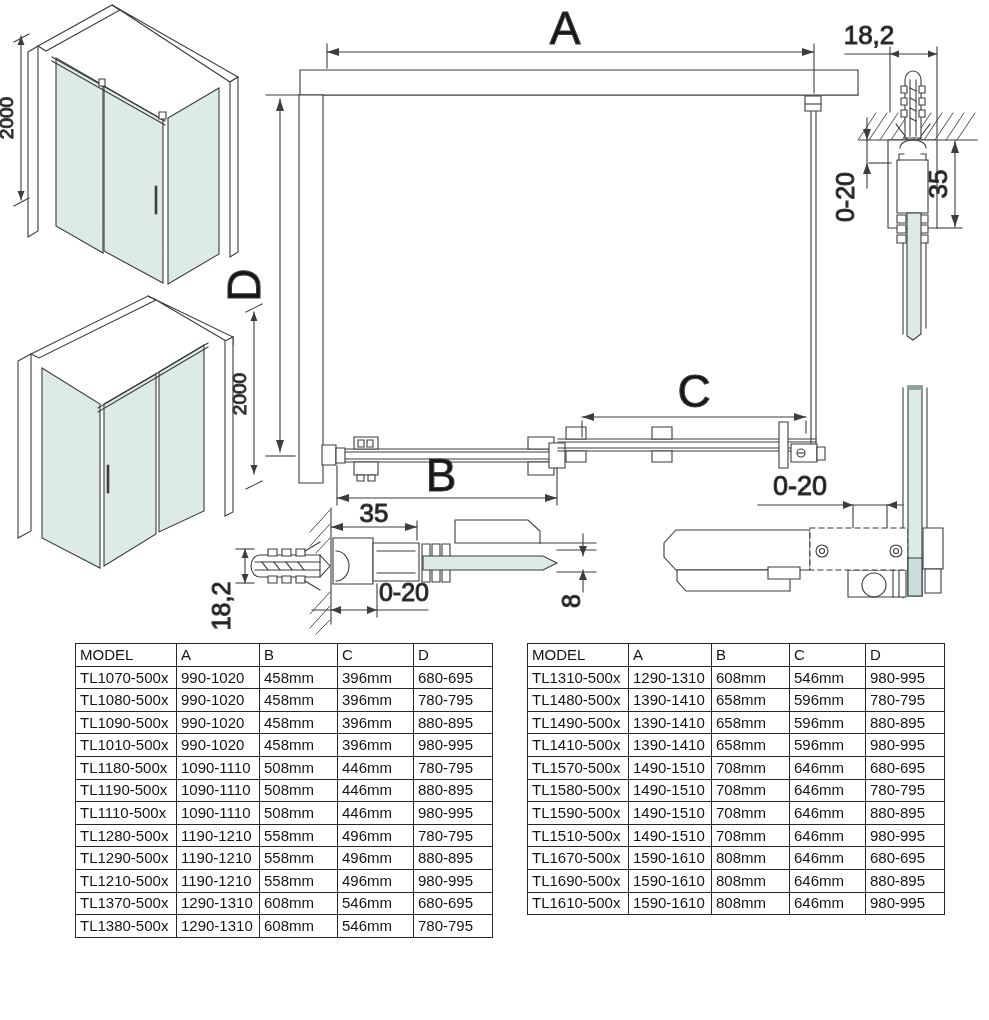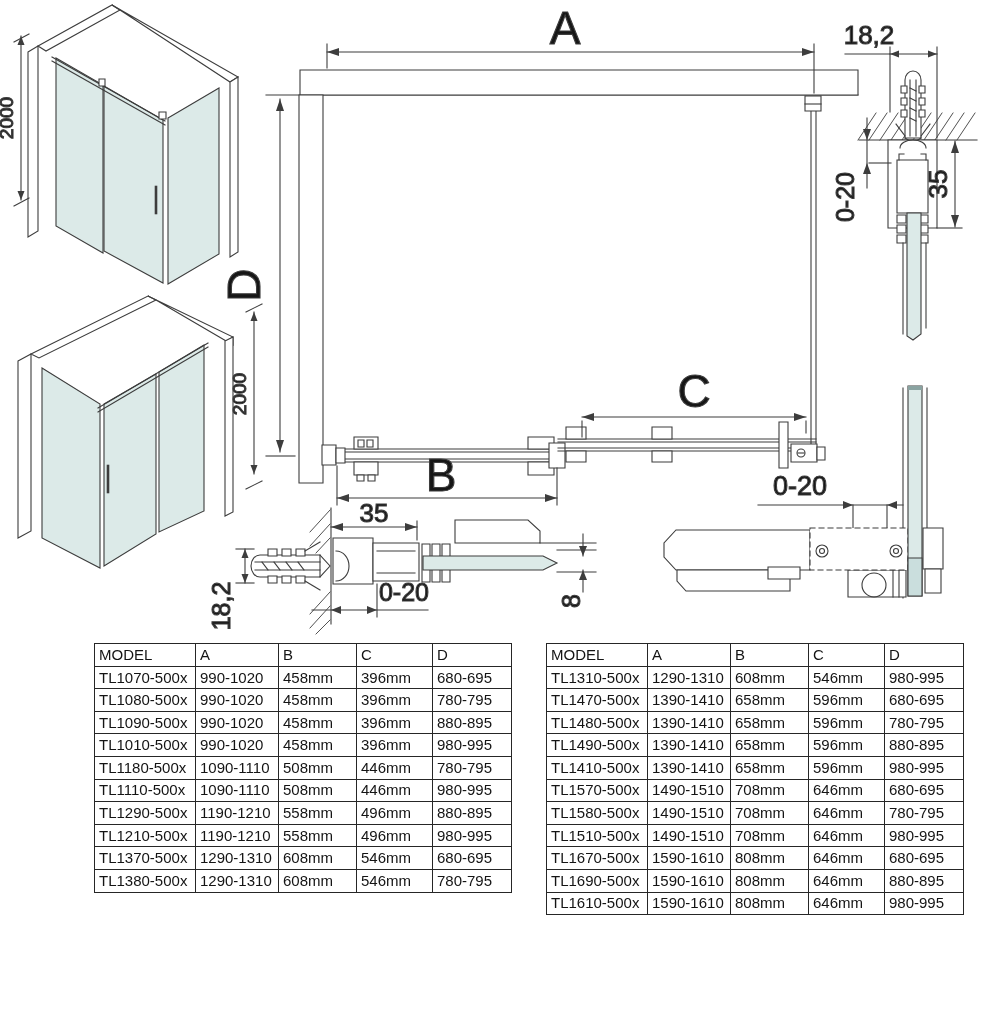--- a/index.html
+++ b/index.html
@@ -1,20 +1,20 @@
 <!DOCTYPE html>
 <html><head>
 <meta charset="utf-8">
 <style>
   html,body{margin:0;padding:0;background:#ffffff;}
   .sheet{position:relative;width:989px;height:1020px;background:#fff;overflow:hidden;font-family:"Liberation Sans",sans-serif;}
   .sheet svg{position:absolute;left:0;top:0;}
   svg line, svg polyline, svg path.s, svg rect, svg polygon, svg circle, svg ellipse{vector-effect:non-scaling-stroke;}
   .t{font-family:"Liberation Sans",sans-serif;fill:#161616;}
-  table.spec{position:absolute;top:643px;border-collapse:collapse;table-layout:fixed;background:#fff;margin-left:19px;}
+  table.spec{position:absolute;top:643px;border-collapse:collapse;table-layout:fixed;background:#fff;}
   #table-left{left:75px;}
   #table-right{left:527px;}
   .spec th,.spec td{border:1.6px solid #262626;font-size:15px;font-weight:400;color:#141414;
     text-align:left;padding:0 4px;height:21.6px;line-height:1.05;white-space:nowrap;overflow:hidden;}
   .spec col.c1{width:101px}.spec col.c2{width:83px}.spec col.c3{width:78px}
   .spec col.c4{width:76px}.spec col.c5{width:79px}
 </style>
 </head>
 <body>
 
@@ -336,25 +336,39 @@
           <td>980-995</td>
         </tr>
         <tr>
           <td>TL1180-500x</td>
           <td>1090-1110</td>
           <td>508mm</td>
           <td>446mm</td>
           <td>780-795</td>
         </tr>
         <tr>
+          <td>TL1190-500x</td>
+          <td>1090-1110</td>
+          <td>508mm</td>
+          <td>446mm</td>
+          <td>880-895</td>
+        </tr>
+        <tr>
           <td>TL1110-500x</td>
           <td>1090-1110</td>
           <td>508mm</td>
           <td>446mm</td>
           <td>980-995</td>
+        </tr>
+        <tr>
+          <td>TL1280-500x</td>
+          <td>1190-1210</td>
+          <td>558mm</td>
+          <td>496mm</td>
+          <td>780-795</td>
         </tr>
         <tr>
           <td>TL1290-500x</td>
           <td>1190-1210</td>
           <td>558mm</td>
           <td>496mm</td>
           <td>880-895</td>
         </tr>
         <tr>
           <td>TL1210-500x</td>
@@ -399,27 +413,20 @@
       </thead>
   <tbody>
         <tr>
           <td>TL1310-500x</td>
           <td>1290-1310</td>
           <td>608mm</td>
           <td>546mm</td>
           <td>980-995</td>
         </tr>
         <tr>
-          <td>TL1470-500x</td>
-          <td>1390-1410</td>
-          <td>658mm</td>
-          <td>596mm</td>
-          <td>680-695</td>
-        </tr>
-        <tr>
           <td>TL1480-500x</td>
           <td>1390-1410</td>
           <td>658mm</td>
           <td>596mm</td>
           <td>780-795</td>
         </tr>
         <tr>
           <td>TL1490-500x</td>
           <td>1390-1410</td>
           <td>658mm</td>
@@ -441,20 +448,27 @@
           <td>680-695</td>
         </tr>
         <tr>
           <td>TL1580-500x</td>
           <td>1490-1510</td>
           <td>708mm</td>
           <td>646mm</td>
           <td>780-795</td>
         </tr>
         <tr>
+          <td>TL1590-500x</td>
+          <td>1490-1510</td>
+          <td>708mm</td>
+          <td>646mm</td>
+          <td>880-895</td>
+        </tr>
+        <tr>
           <td>TL1510-500x</td>
           <td>1490-1510</td>
           <td>708mm</td>
           <td>646mm</td>
           <td>980-995</td>
         </tr>
         <tr>
           <td>TL1670-500x</td>
           <td>1590-1610</td>
           <td>808mm</td>

